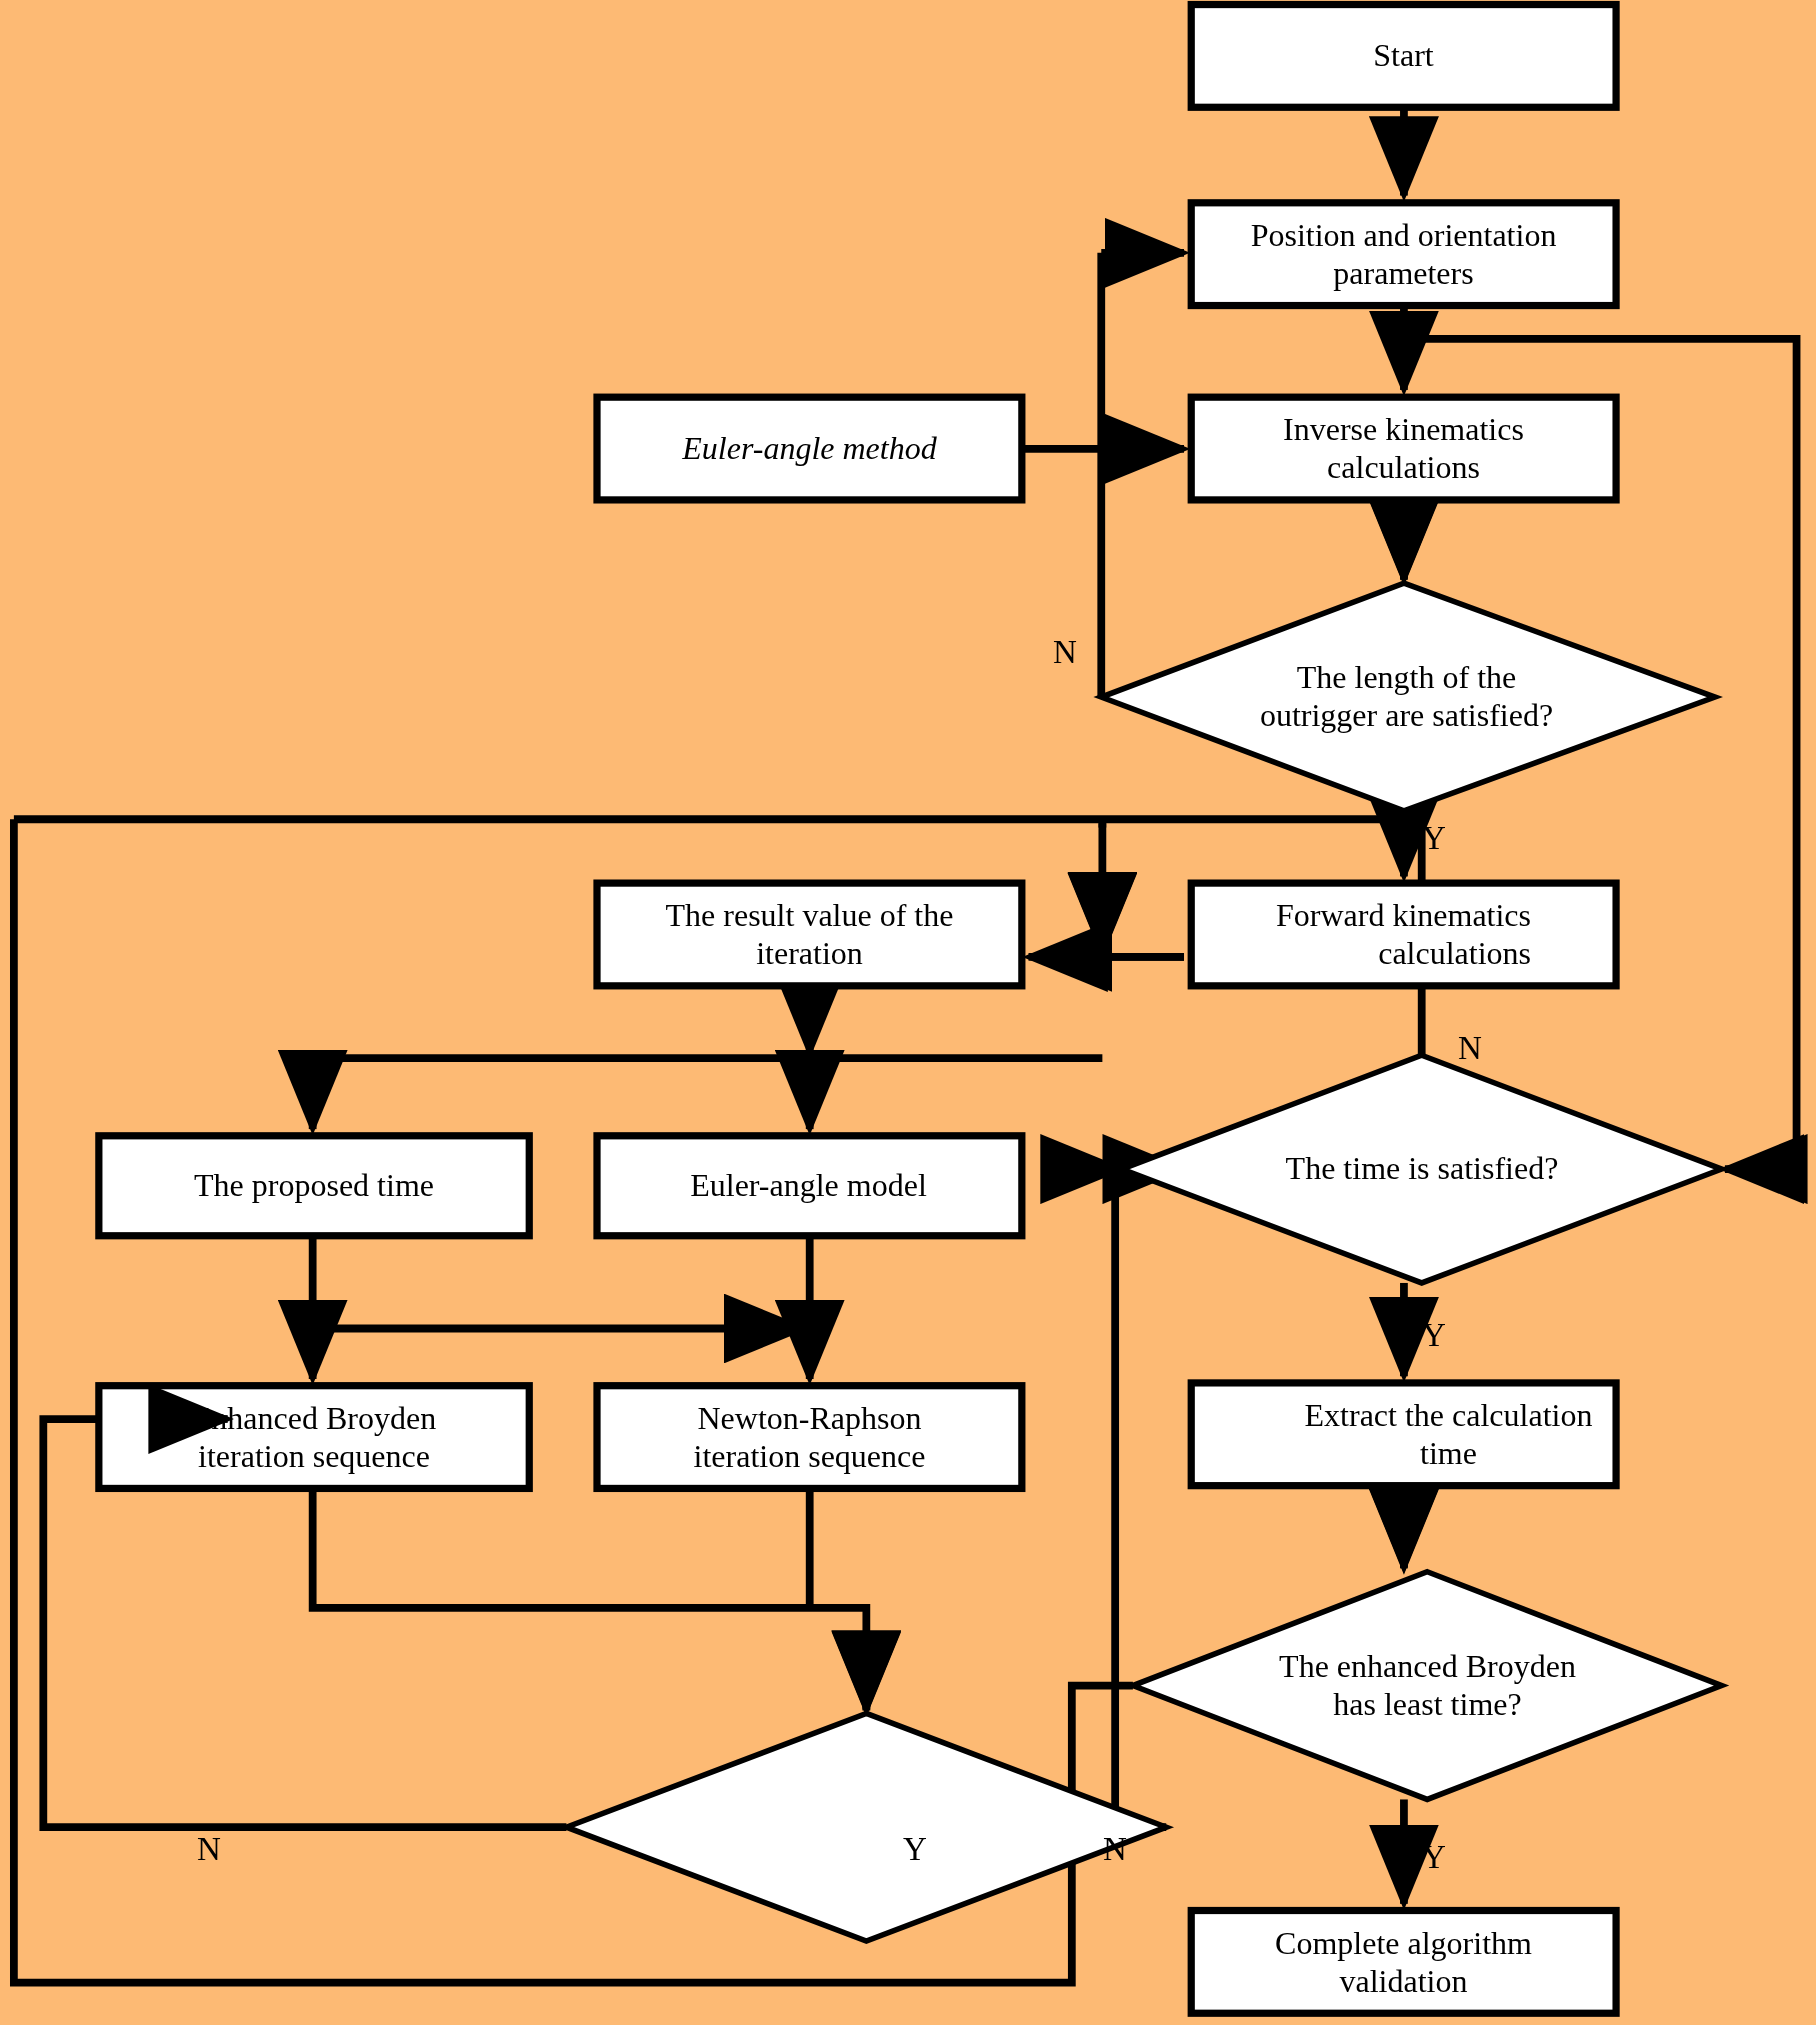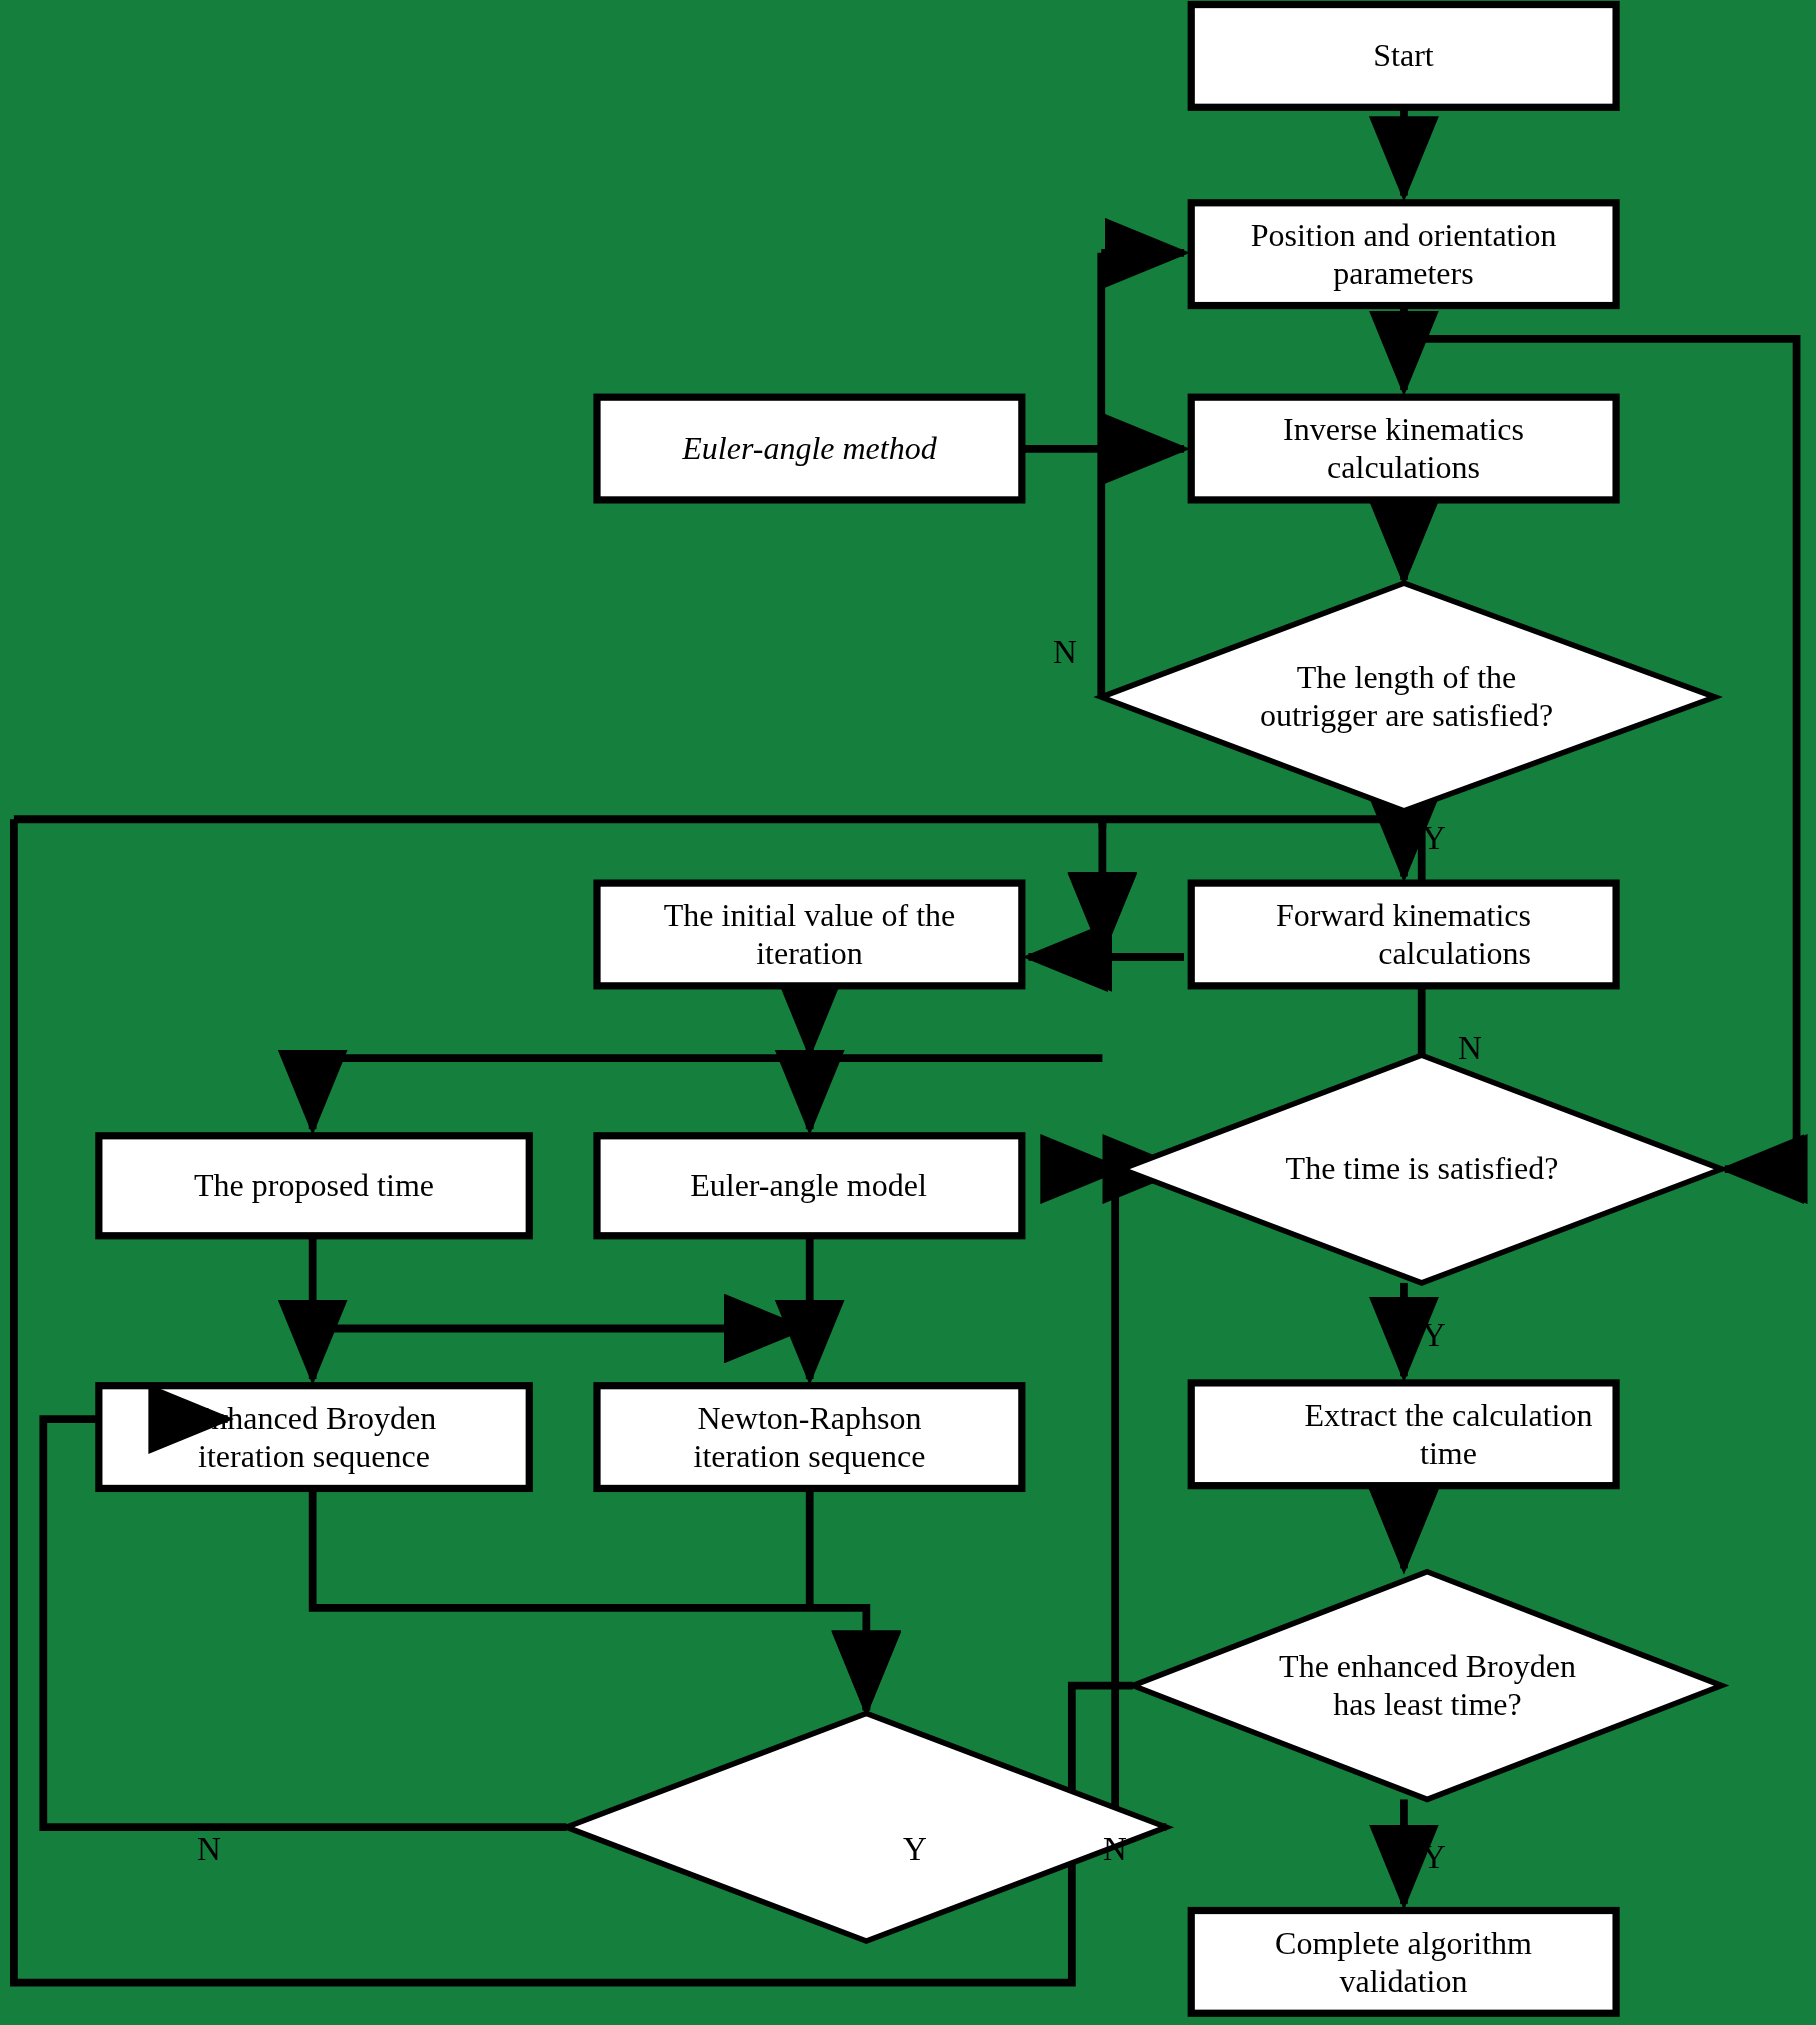--- a/index.html
+++ b/index.html
@@ -1,19 +1,19 @@
 <!DOCTYPE html>
 <html style="font-size:9px"><head>
 <meta charset="utf-8">
 <style>
   html,body{margin:0;padding:0;background:#ffffff;}
   #root{
     position:relative;
     width:1816px;height:2025px;
-    background:#15803d;
+    background:#fdba74;
     font-family:"Liberation Serif","DejaVu Serif",serif;
     overflow:hidden;
   }
   svg.layer{position:absolute;left:0;top:0;width:1816px;height:2025px;}
   .node-label{
     position:absolute;
     display:flex;align-items:center;justify-content:center;
     text-align:center;
     color:#000;
     font-family:"Liberation Serif","DejaVu Serif",serif;
@@ -147,21 +147,21 @@
   <div class="node-label" style="left:1191px;top:4.4px;width:425px;height:103px;">Start</div>
   <div class="node-label" style="left:1191px;top:203px;width:425px;height:103px;">Position and orientation
 parameters</div>
   <div class="node-label" style="left:597px;top:397px;width:425px;height:103px;font-style:italic;">Euler-angle method</div>
   <div class="node-label" style="left:1191px;top:397px;width:425px;height:103px;">Inverse kinematics
 calculations</div>
   <div class="node-label" style="left:1097px;top:605px;width:619px;height:183px;">The length of the
 outrigger are satisfied?</div>
   <div class="node-label" style="left:1191px;top:883px;width:425px;height:103px;text-align:right;">Forward kinematics
 calculations</div>
-  <div class="node-label" style="left:597px;top:883px;width:425px;height:103px;">The initial value of the
+  <div class="node-label" style="left:597px;top:883px;width:425px;height:103px;">The result value of the
 iteration</div>
   <div class="node-label" style="left:99px;top:1136px;width:430px;height:100px;">The proposed time</div>
   <div class="node-label" style="left:596px;top:1136px;width:425px;height:100px;">Euler-angle model</div>
   <div class="node-label" style="left:1122px;top:1097px;width:600px;height:144px;">The time is satisfied?</div>
   <div class="node-label" style="left:99px;top:1386px;width:430px;height:103px;">Enhanced Broyden
 iteration sequence</div>
   <div class="node-label" style="left:597px;top:1386px;width:425px;height:103px;">Newton-Raphson
 iteration sequence</div>
   <div class="node-label" style="left:1236px;top:1383px;width:425px;height:103px;">Extract the calculation
 time</div>

